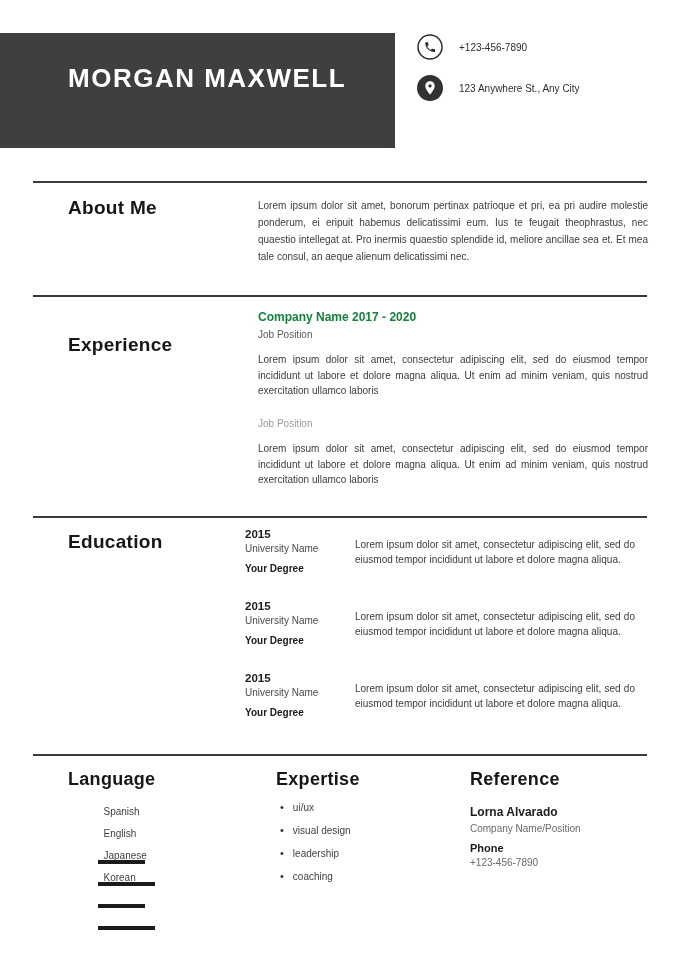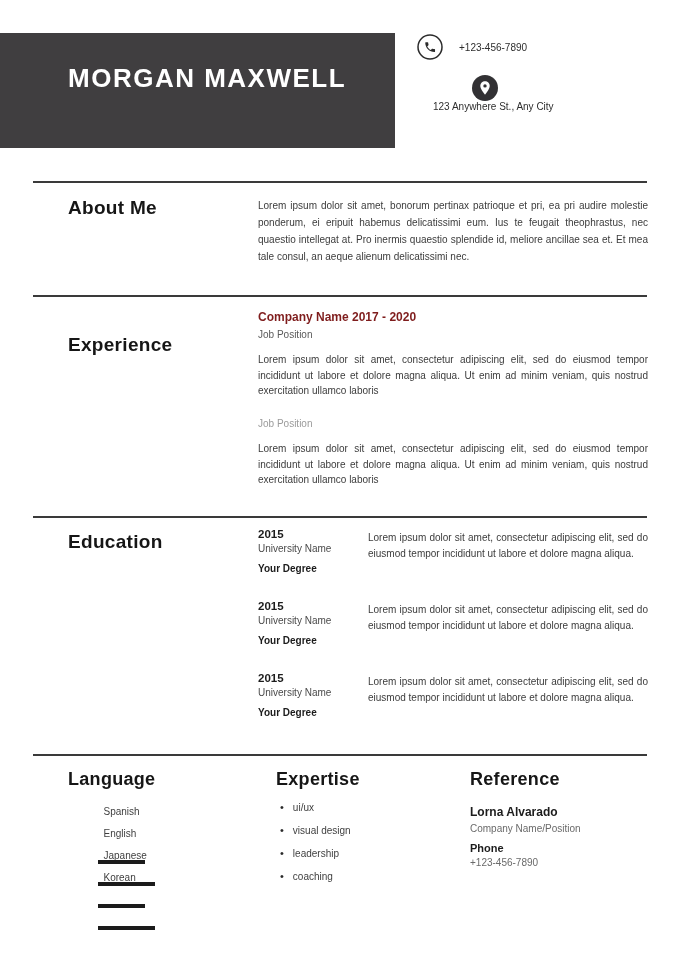--- a/index.html
+++ b/index.html
@@ -22,21 +22,21 @@
     color:#ffffff;font-size:26px;font-weight:bold;
     letter-spacing:1.5px;line-height:30px;
   }
   .job-title{
     margin-top:9px;
     color:#b3b3b3;font-size:9.5px;font-weight:bold;
     letter-spacing:3.2px;
   }
   .contacts{position:absolute;left:417px;top:34px;}
   .contact-row{display:flex;align-items:center;margin-bottom:15px;height:26px;}
-  .contact-row:last-child{margin-bottom:8px;flex-direction:column;}
+  .contact-row:last-child{margin-bottom:8px;}
   .contact-icon{width:26px;height:26px;flex:0 0 26px;}
   .contact-text{margin-left:16px;font-size:10px;color:#2e2e2e;}
   
   .divider{position:absolute;left:33px;width:614px;height:2px;background:#3a3a3a;}
   .divider.d1{top:181px;}
   .divider.d2{top:295px;}
   .divider.d3{top:516px;}
   .divider.d4{top:754px;}
   
   .sec-heading{
@@ -50,29 +50,29 @@
   
   .about-text{
     position:absolute;left:258px;top:197px;width:390px;
     font-size:10px;line-height:17px;color:#3c3c3c;
     text-align:justify;
   }
   
   .exp-entry{position:absolute;left:258px;width:390px;}
   .exp-entry.e1{top:310px;}
   .exp-entry.e2{top:413px;}
-  .exp-company{font-size:12px;font-weight:bold;color:#7f1d1d;}
+  .exp-company{font-size:12px;font-weight:bold;color:#15803d;}
   .exp-position{margin-top:5px;font-size:10px;color:#5a5a5a;}
   .exp-entry.e2 .exp-position{color:#9b9b9b;}
   .exp-desc{
     margin-top:12px;font-size:10px;line-height:15.5px;
     color:#3c3c3c;text-align:justify;
   }
   
-  .edu-row{position:absolute;left:258px;width:390px;display:flex;}
+  .edu-row{position:absolute;left:245px;width:390px;display:flex;align-items:center;}
   .edu-row.r1{top:528px;}
   .edu-row.r2{top:600px;}
   .edu-row.r3{top:672px;}
   .edu-left{width:110px;flex:0 0 110px;}
   .edu-year{font-size:11.5px;font-weight:bold;color:#1c1c1c;}
   .edu-university{margin-top:3px;font-size:10px;color:#4a4a4a;}
   .edu-degree{margin-top:9px;font-size:10px;font-weight:bold;color:#1c1c1c;}
   .edu-desc{
     width:280px;margin-top:2px;
     font-size:10px;line-height:15.5px;color:#3c3c3c;text-align:justify;

